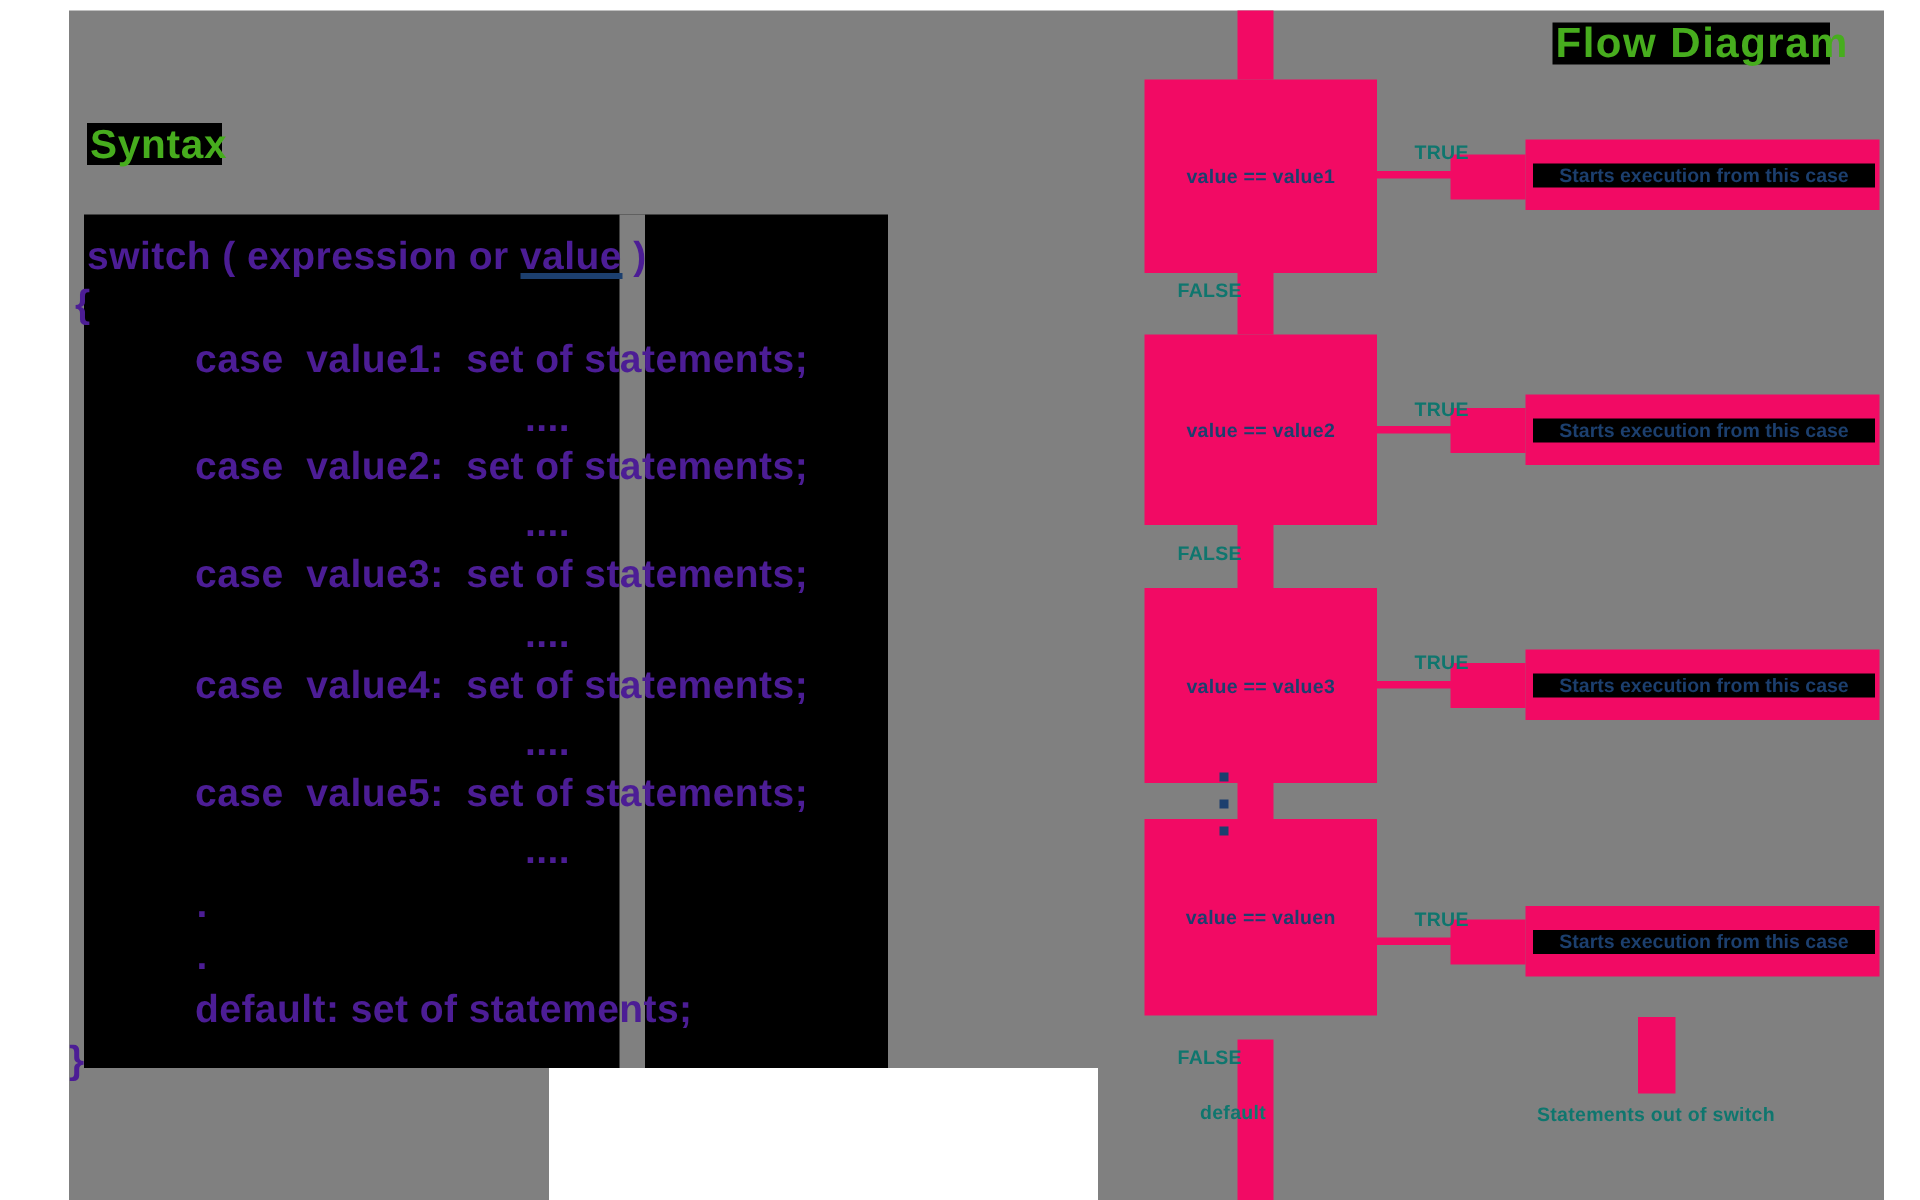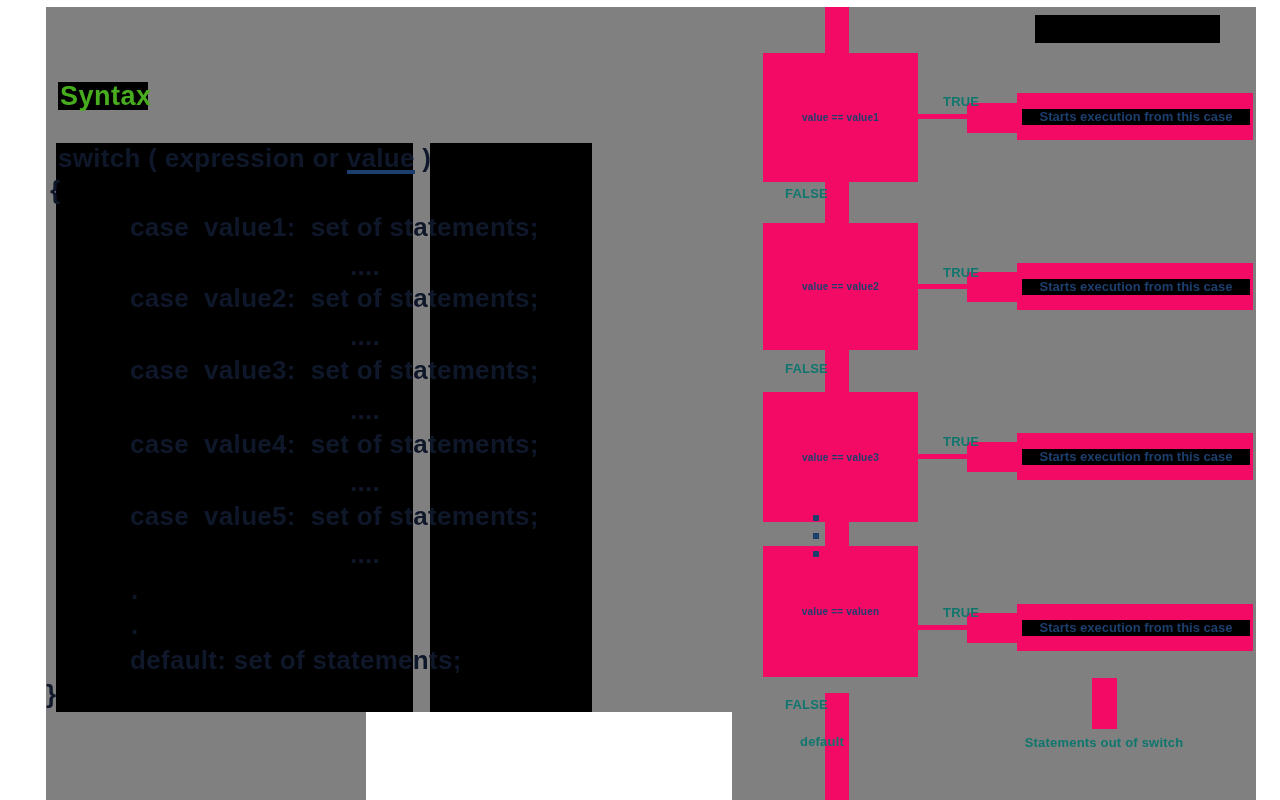--- a/index.html
+++ b/index.html
@@ -8,31 +8,31 @@
   .abs{position:absolute;}
   .gray-panel{left:46px;top:7px;width:1210px;height:793px;background:#808080;z-index:1;}
   .white-notch{left:366px;top:712px;width:366px;height:88px;background:#ffffff;z-index:2;}
 
   
   .syntax-bg{left:58px;top:82px;width:90px;height:28px;background:#000;z-index:3;}
   .syntax-heading{left:60px;top:82px;height:28px;line-height:28px;color:#47AD1E;
                   font-size:27px;white-space:nowrap;z-index:4;letter-spacing:0.5px;}
   .code-box{left:56px;top:143px;width:536px;height:569px;background:#000;z-index:3;}
   .code-stripe{left:413px;top:143px;width:17px;height:569px;background:#808080;z-index:4;}
-  .code-line{color:#0f172a;font-size:26px;line-height:26px;white-space:pre;z-index:5;letter-spacing:0.3px;}
+  .code-line{color:#4c1d95;font-size:26px;line-height:26px;white-space:pre;z-index:5;letter-spacing:0.3px;margin-top:12px;}
   .code-line .u{display:inline-block;border-bottom:4px solid #1C3F6E;padding-bottom:1px;line-height:22px;}
 
   
   .flow-bg{left:1035px;top:15px;width:185px;height:28px;background:#000;z-index:3;}
   .flow-heading{left:1037px;top:14px;height:30px;line-height:30px;color:#47AD1E;
                 font-size:28px;white-space:nowrap;z-index:4;letter-spacing:1px;}
   .pink{background:#F20A64;}
   .bar{left:825px;width:24px;z-index:3;}
   .cond-box{left:763px;width:155px;z-index:3;display:flex;align-items:center;justify-content:center;}
-  .cond-box span{color:#1C3F6E;font-size:10px;letter-spacing:0.2px;}
+  .cond-box span{color:#1C3F6E;font-size:13px;letter-spacing:0.2px;}
   .flow-label{color:#0f766e;font-size:13px;line-height:13px;white-space:nowrap;z-index:5;letter-spacing:0.2px;}
   .thin-line{left:918px;width:52px;height:5px;z-index:3;}
   .small-block{left:967px;width:50px;height:30px;z-index:3;}
   .result-box{left:1017px;width:236px;height:47px;z-index:3;display:flex;align-items:center;}
   .result-band{margin-left:5px;width:228px;height:16px;background:#000;display:flex;
                align-items:center;justify-content:center;}
   .result-band span{color:#1C3F6E;font-size:13px;white-space:nowrap;}
   .vdot{left:813px;width:6px;height:6px;background:#1C3F6E;z-index:4;}
   .exit-block{left:1092px;top:678px;width:25px;height:51px;z-index:3;}
   .exit-label{left:1024px;top:736px;width:160px;text-align:center;z-index:5;}
@@ -62,20 +62,21 @@
   <div class="abs code-line" style="left:130px;top:431px;text-align:right;">case  value4:  set of statements;</div>
   <div class="abs code-line" style="left:350px;top:469px;">....</div>
   <div class="abs code-line" style="left:130px;top:503px;">case  value5:  set of statements;</div>
   <div class="abs code-line" style="left:350px;top:541px;">....</div>
   <div class="abs code-line" style="left:131px;top:577px;">.</div>
   <div class="abs code-line" style="left:131px;top:612px;">.</div>
   <div class="abs code-line" style="left:130px;top:647px;">default: set of statements;</div>
   <div class="abs code-line" style="left:46px;top:681px;">}</div>
 
   <div class="abs flow-bg"></div>
+  <div class="abs flow-heading">Flow Diagram</div>
 
   <div class="abs pink bar" style="top:7px;height:46px;"></div>
   <div class="abs pink bar" style="top:182px;height:41px;"></div>
   <div class="abs pink bar" style="top:350px;height:42px;"></div>
   <div class="abs pink bar" style="top:522px;height:40px;"></div>
   <div class="abs pink bar" style="top:693px;height:107px;"></div>
 
   <div class="abs pink cond-box" style="top:53px;height:129px;">
       <span>value == value1</span>
     </div>

